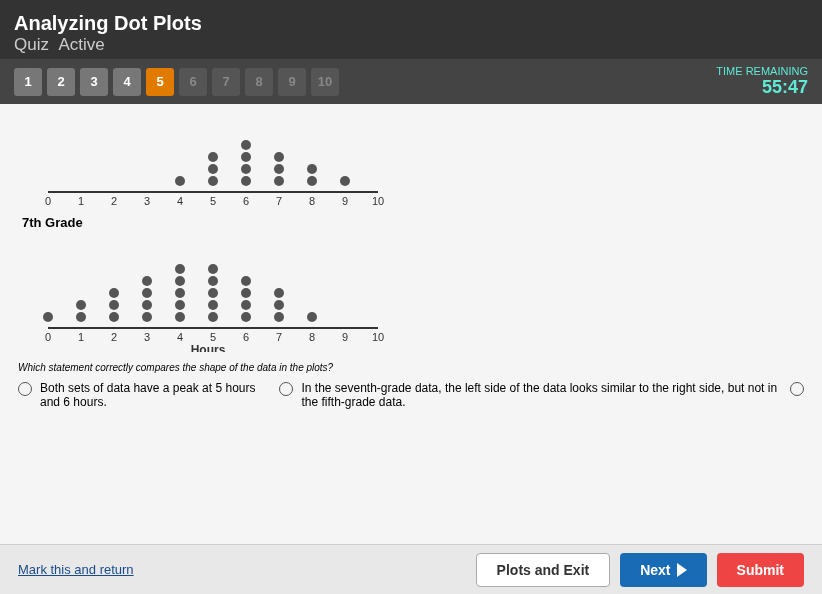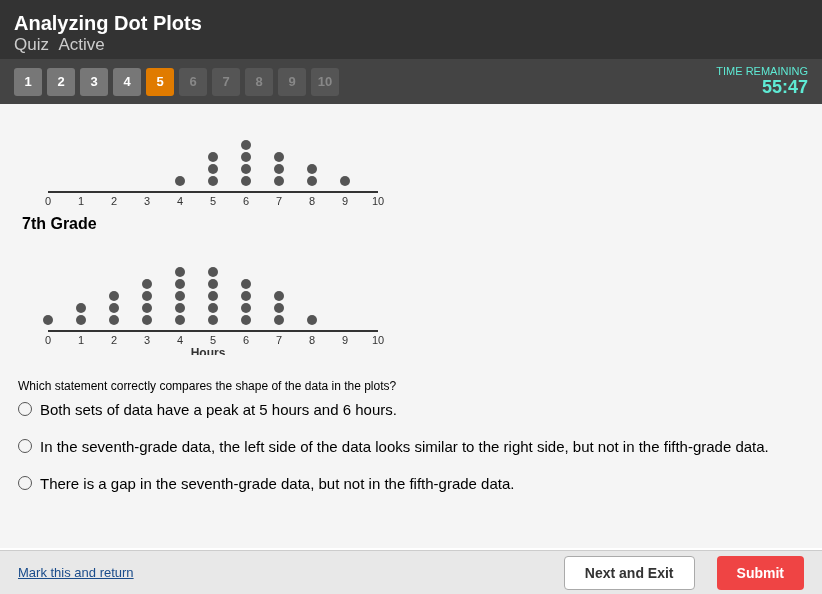--- a/index.html
+++ b/index.html
@@ -62,57 +62,58 @@
       height: calc(594px - 100px - 50px);
       overflow: hidden;
     }
     .grade-label {
       font-size: 14px;
       font-weight: bold;
       margin-bottom: 4px;
       margin-left: 4px;
     }
     .question-text {
-      font-size: 12px;
-      margin: 20px 0 8px 0;
+      font-size: 10px;
+      margin: 6px 0 8px 0;
       font-weight: normal;
+      font-style: italic;
     }
     .options-list {
       list-style: none;
       display: flex;
-      flex-direction: column;
-      gap: 20px;
-      font-size: 15px;
+      flex-direction: row;
+      gap: 4px;
+      font-size: 12px;
     }
     .option-item {
       display: flex;
       align-items: flex-start;
       gap: 8px;
       cursor: pointer;
     }
     .option-radio {
       width: 14px;
       height: 14px;
       border-radius: 50%;
       border: 1.5px solid #555;
       flex-shrink: 0;
       margin-top: 1px;
     }
     .footer {
       position: absolute;
       bottom: 0;
       left: 0;
       right: 0;
-      height: 44px;
+      height: 50px;
       background: #e8e8e8;
       border-top: 1px solid #ccc;
       display: flex;
       align-items: center;
       padding: 0 18px;
-      gap: 22px;
+      gap: 10px;
     }
     .footer-link {
       font-size: 13px;
       color: #1a4c8b;
       text-decoration: underline;
       cursor: pointer;
       margin-right: auto;
     }
     .btn {
       height: 34px;
@@ -221,21 +222,21 @@
         <circle cx="261" cy="43" r="5" fill="#555"></circle>
 
         <circle cx="294" cy="67" r="5" fill="#555"></circle>
         <circle cx="294" cy="55" r="5" fill="#555"></circle>
 
         <circle cx="327" cy="67" r="5" fill="#555"></circle>
       </svg>
     </div>
 
     <div>
-      <span class="grade-label" style="display:block; font-size:16px; font-weight:bold; margin-bottom:2px;">7th Grade</span>
+      <span class="grade-label" style="display:block; font-size:13px; font-weight:bold; margin-bottom:2px;">7th Grade</span>
       <svg width="380" height="120">
 
         <line x1="30" y1="96" x2="360" y2="96" stroke="#333" stroke-width="2"></line>
 
         <g font-size="11" text-anchor="middle" fill="#333">
           <text x="30" y="109">0</text>
           <text x="63" y="109">1</text>
           <text x="96" y="109">2</text>
           <text x="129" y="109">3</text>
           <text x="162" y="109">4</text>
@@ -294,23 +295,26 @@
     <li class="option-item">
       <div class="option-radio"></div>
       <span>Both sets of data have a peak at 5 hours and 6 hours.</span>
     </li>
     <li class="option-item">
       <div class="option-radio"></div>
       <span>In the seventh-grade data, the left side of the data looks similar to the right side, but not in the fifth-grade data.</span>
     </li>
     <li class="option-item">
       <div class="option-radio"></div>
-      <span>There is a gap in the seventh-grade data, but not in the fifth-grade data.</span>
     </li>
   </ul>
 
 </div>
 
 <div class="footer">
   <span class="footer-link">Mark this and return</span>
-  <button class="btn btn-save">Next and Exit</button>
+  <button class="btn btn-save">Plots and Exit</button>
+  <button class="btn btn-next">
+    <span>Next</span>
+    <span class="btn-next-arrow"></span>
+  </button>
   <button class="btn btn-submit">Submit</button>
 </div>
 
 </body></html>

